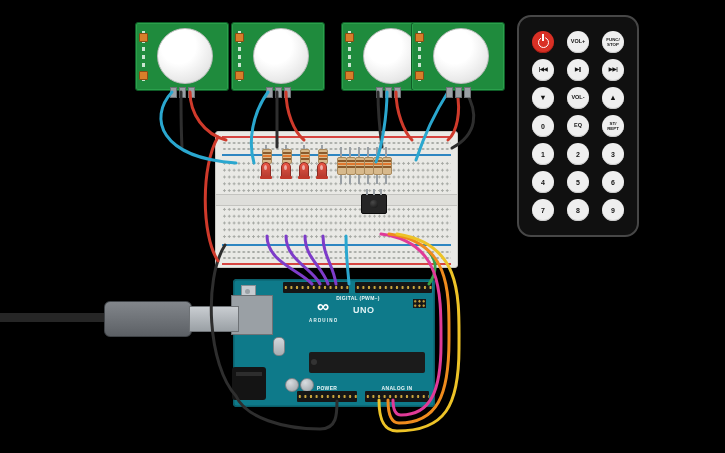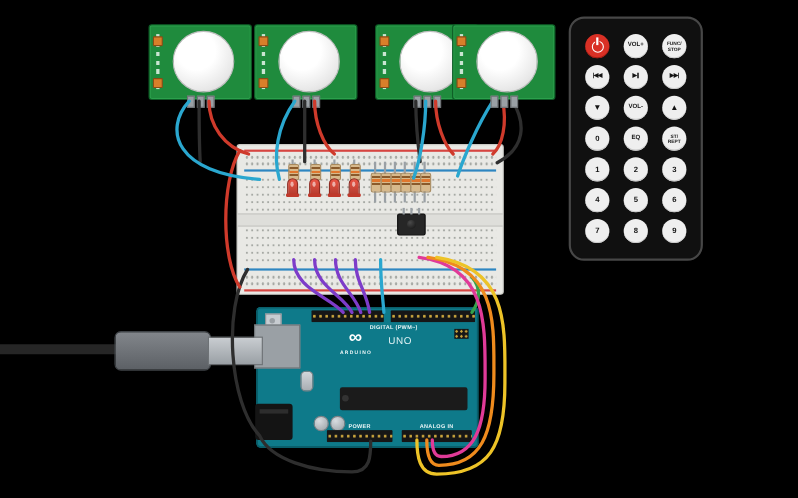--- a/index.html
+++ b/index.html
@@ -60,21 +60,21 @@
   .ir-leg{position:absolute;top:-6px;width:2px;height:6px;background:#9aa0a5;}
   
   .arduino{position:absolute;left:233px;top:279px;width:202px;height:128px;background:#0e7a8a;
        border-radius:4px;box-shadow:inset 0 0 0 1.5px #0a5f6b;}
   .hdr{position:absolute;height:11px;background:#161616;border-radius:1px;
        background-image:radial-gradient(circle at 50% 50%,#caa53d 1.1px,rgba(0,0,0,0) 1.45px);
        background-size:5.6px 11px;}
   .ard-label{position:absolute;color:#eaf6f7;font-size:5px;letter-spacing:.3px;font-weight:bold;text-align:center;}
   .ard-logo{position:absolute;left:84px;top:18px;color:#fff;font-size:17px;font-weight:bold;}
   .ard-brand{position:absolute;left:76px;top:39px;color:#eaf6f7;font-size:4.5px;letter-spacing:1.2px;font-weight:bold;}
-  .ard-uno{position:absolute;left:120px;top:26px;color:#dff2f4;font-size:9px;font-weight:normal;letter-spacing:.5px;}
+  .ard-uno{position:absolute;left:120px;top:26px;color:#dff2f4;font-size:9px;font-weight:bold;letter-spacing:.5px;}
   .icsp{position:absolute;left:180px;top:20px;width:13px;height:9px;background:#161616;
        background-image:radial-gradient(circle at 50% 50%,#caa53d 1px,rgba(0,0,0,0) 1.3px);
        background-size:4.3px 4.5px;}
   .reset-btn{position:absolute;left:8px;top:6px;width:13px;height:13px;background:#c7ccd1;border:1px solid #8a8f94;}
   .reset-btn::after{content:'';position:absolute;left:3px;top:3px;width:5px;height:5px;border-radius:50%;background:#9aa0a5;}
   .usb-port{position:absolute;left:-2px;top:16px;width:40px;height:38px;background:#9aa0a5;border:1px solid #6e7276;}
   .pwr-jack{position:absolute;left:-1px;top:88px;width:34px;height:33px;background:#141414;border-radius:3px;}
   .pwr-jack::after{content:'';position:absolute;left:4px;top:5px;width:26px;height:4px;background:#2d2d2d;}
   .atmega{position:absolute;left:76px;top:73px;width:116px;height:21px;background:#1b1b1b;border-radius:2px;}
   .atmega::after{content:'';position:absolute;left:2px;top:7px;width:6px;height:6px;border-radius:50%;background:#333;}

